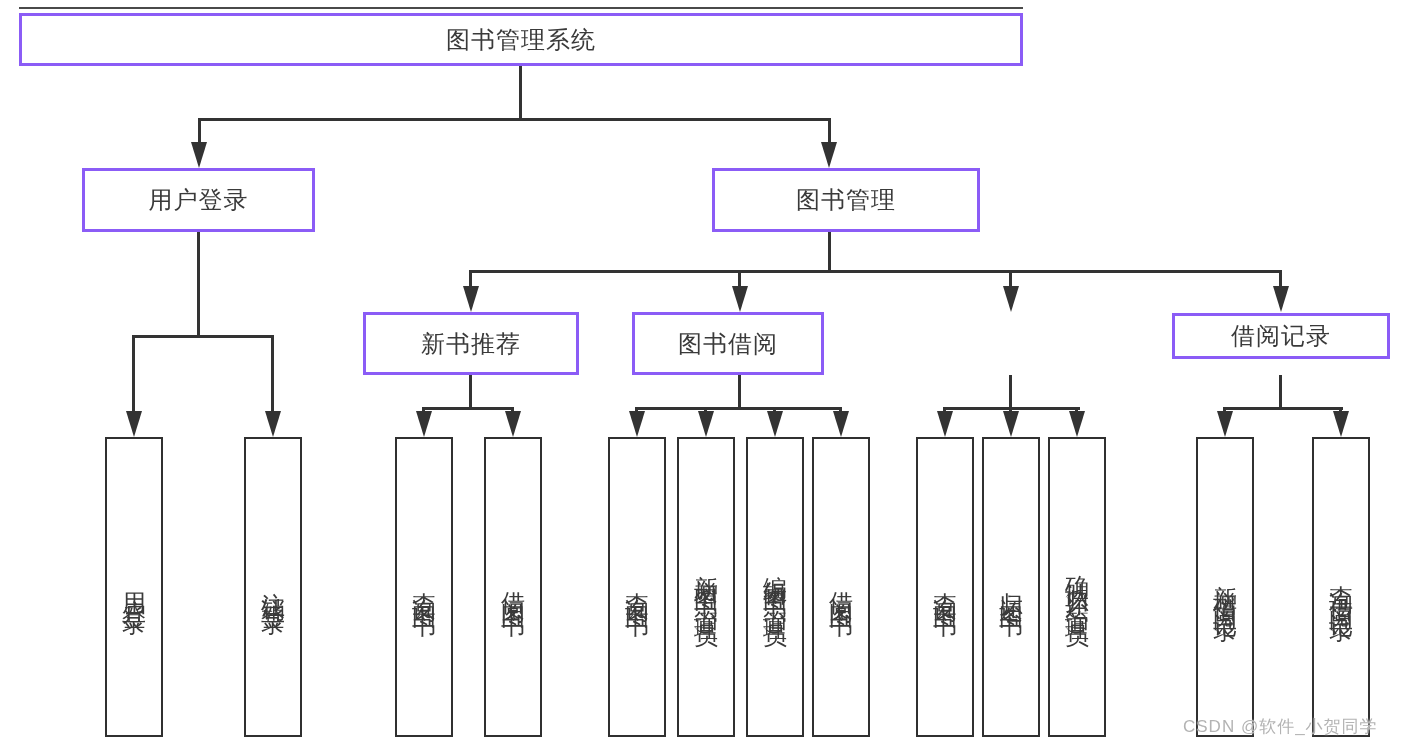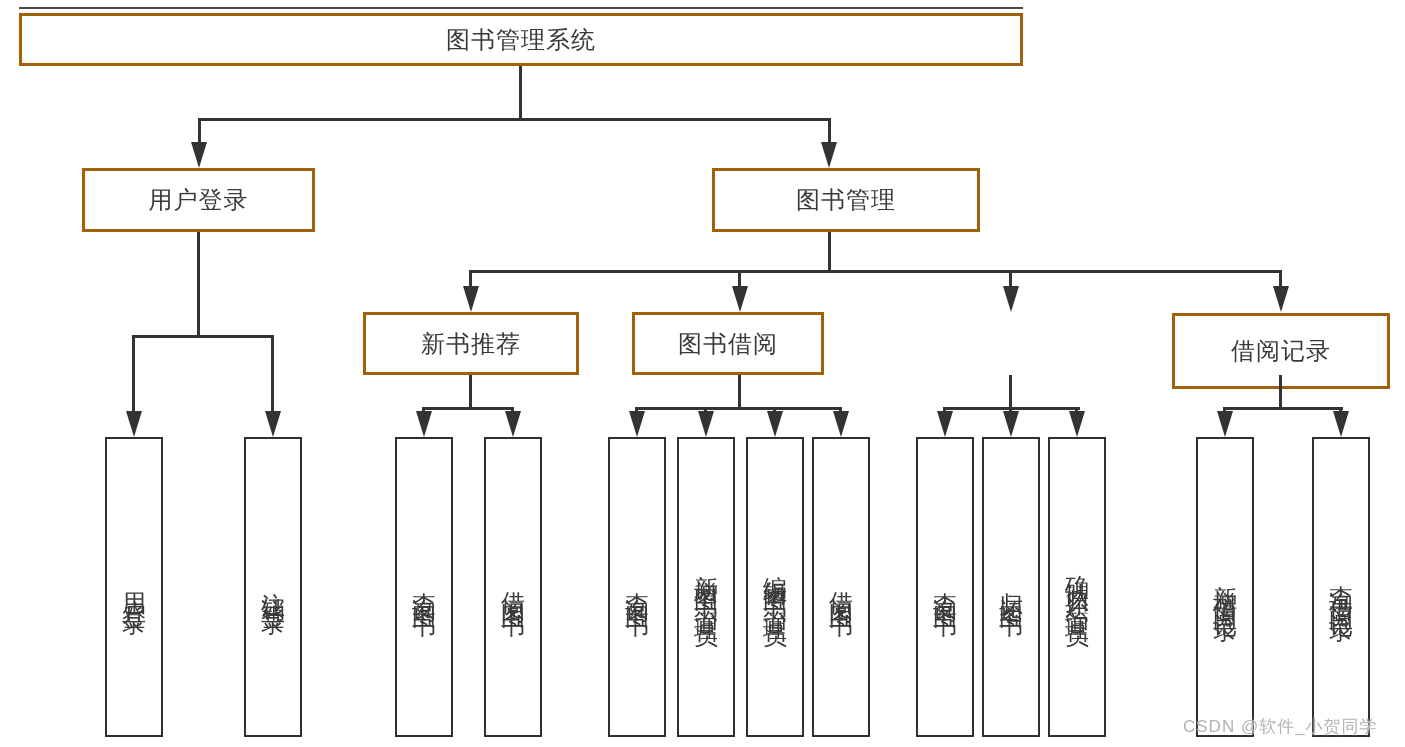--- a/index.html
+++ b/index.html
@@ -4,21 +4,21 @@
 <style>
   html,body{margin:0;padding:0;background:#fff;}
   .canvas{
     position:relative;width:1405px;height:747px;background:#ffffff;
     font-family:"Liberation Sans","DejaVu Sans",sans-serif;color:#333;
     overflow:hidden;
   }
   
   .box{
     position:absolute;box-sizing:border-box;background:#fff;
-    border:3px solid #a16207;display:flex;align-items:center;justify-content:center;
+    border:3px solid #8b5cf6;display:flex;align-items:center;justify-content:center;
     font-size:24px;letter-spacing:1px;color:#3a3a3a;white-space:nowrap;
   }
   
   .vbox{
     position:absolute;box-sizing:border-box;background:#fff;
     border:2px solid #303030;display:flex;align-items:center;justify-content:center;
     writing-mode:vertical-rl;text-orientation:mixed;
     font-size:24px;letter-spacing:7px;line-height:1;color:#3a3a3a;
   }
   .ln{position:absolute;background:#333333;}
@@ -76,21 +76,21 @@
   <div class="arw" style="left:1003px;top:286px;"></div>
   <div class="ln" style="left:1279px;top:270px;width:3px;height:18px;"></div>
   <div class="arw" style="left:1273px;top:286px;"></div>
 
   <div class="box" style="left:363px;top:312px;width:216px;height:63px;">
     <span>新书推荐</span>
   </div>
   <div class="box" style="left:632px;top:312px;width:192px;height:63px;">
     <span>图书借阅</span>
   </div>
-  <div class="box" style="left:1172px;top:313px;width:218px;height:76px;">
+  <div class="box" style="left:1172px;top:313px;width:218px;height:46px;">
     <span>借阅记录</span>
   </div>
 
   <div class="ln" style="left:469px;top:375px;width:3px;height:32px;"></div>
   <div class="ln" style="left:422px;top:407px;width:92px;height:3px;"></div>
   <div class="ln" style="left:422px;top:407px;width:3px;height:6px;"></div>
   <div class="arw" style="left:416px;top:411px;"></div>
   <div class="ln" style="left:511px;top:407px;width:3px;height:6px;"></div>
   <div class="arw" style="left:505px;top:411px;"></div>
 

